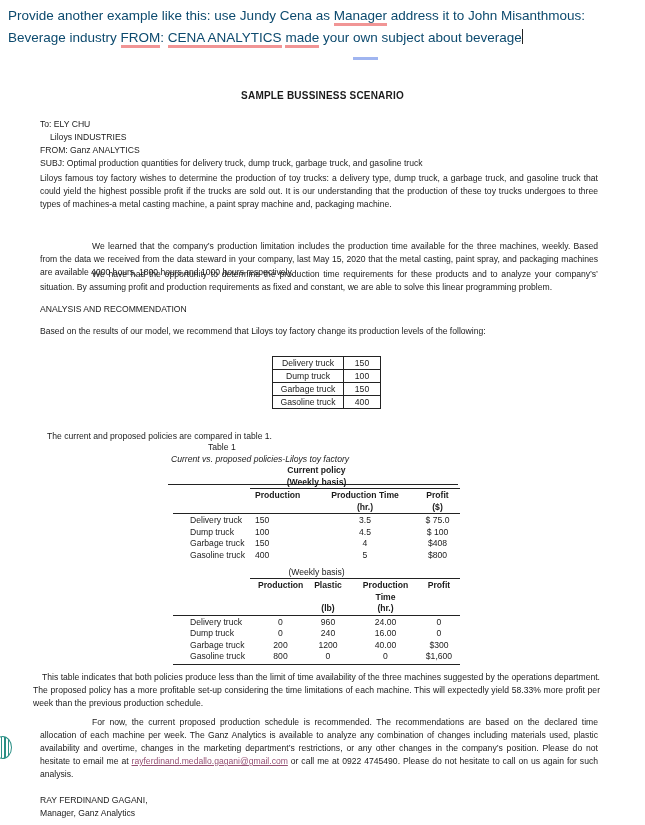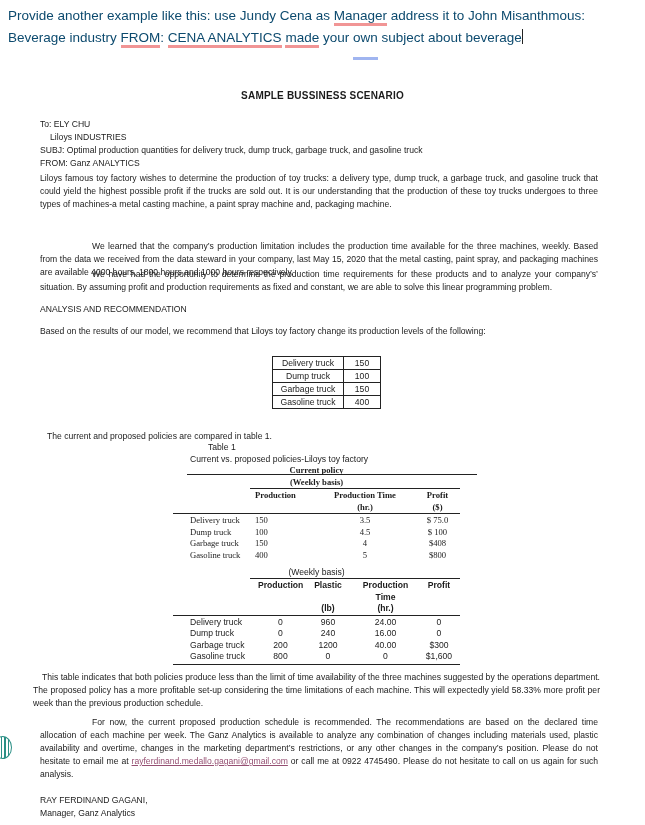--- a/index.html
+++ b/index.html
@@ -40,23 +40,23 @@
   .rec-table{position:absolute;left:272px;top:356px;border-collapse:collapse;}
   .rec-table td{
     border:1px solid #222;font-size:8.6px;line-height:10px;
     text-align:center;padding:1px 4px;height:10px;
   }
   .rec-table{border:1.5px solid #222;}
   .rec-table td.name{width:62px;}
   .rec-table td.val{width:28px;}
   
   .t1-label{left:176px;top:441px;margin-left:32px;}
-  .t1-caption{left:187px;top:453px;width:287px;border-bottom:1.3px solid #222;padding-left:3px;padding-bottom:8px;}
+  .t1-caption{left:168px;top:453px;width:287px;border-bottom:1.3px solid #222;padding-left:3px;padding-bottom:18px;font-style:italic;}
   .apa{left:173px;width:287px;font-size:8.6px;}
-  .cur{top:464px;font-family:Liberation Serif, serif;}
+  .cur{top:464px;}
   .prop{top:566px;}
   .apa .ttl{text-align:center;line-height:12px;}
   .bold{font-weight:bold;}
   .midrule{margin-left:77px;width:210px;border-top:1.3px solid #222;height:0;}
   .hdr{display:grid;line-height:11.5px;padding-top:1px;}
   .grid-cur{grid-template-columns:82px 60px 100px 45px;}
   .grid-prop{grid-template-columns:85px 45px 50px 65px 42px;}
   .hdr .c{text-align:center;}
   .hdr .l{text-align:left;}
   .rule-full{border-top:1.3px solid #222;height:0;}
@@ -80,22 +80,22 @@
 <div class="prompt">
   <div><span>Provide another example like this: use Jundy Cena as </span><span class="u-red">Manager</span><span> address it to John Misanthmous:</span></div>
   <div><span>Beverage industry </span><span class="u-red">FROM</span><span>: </span><span class="u-red">CENA ANALYTICS</span><span> </span><span class="u-red">made</span><span> your </span><span class="u-blue">own</span><span> subject about beverage</span><span class="caret"></span></div>
 </div>
 
 <div class="abs title">SAMPLE BUSSINESS SCENARIO</div>
 
 <div class="abs addr doc-text">
   <div>To: ELY CHU</div>
   <div class="ind">Liloys INDUSTRIES</div>
+  <div>FROM: Ganz ANALYTICS</div>
   <div>SUBJ: Optimal production quantities for delivery truck, dump truck, garbage truck, and gasoline truck</div>
-  <div>FROM: Ganz ANALYTICS</div>
 </div>
 
 <div class="abs para doc-text p1">Liloys famous toy factory wishes to determine the production of toy trucks: a delivery type, dump truck, a garbage truck, and gasoline truck that could yield the highest possible profit if the trucks are sold out. It is our understanding that the production of these toy trucks undergoes to three types of machines-a metal casting machine, a paint spray machine and, packaging machine.</div>
 <div class="abs para doc-text p2">We learned that the company’s production limitation includes the production time available for the three machines, weekly. Based from the data we received from the data steward in your company, last May 15, 2020 that the metal casting, paint spray, and packaging machines are available 4000 hours, 1800 hours and 1000 hours respectively.</div>
 <div class="abs para doc-text p3">We have had the opportunity to determine the production time requirements for these products and to analyze your company’s’ situation. By assuming profit and production requirements as fixed and constant, we are able to solve this linear programming problem.</div>
 <div class="abs doc-text h-analysis">ANALYSIS AND RECOMMENDATION</div>
 <div class="abs para doc-text p4">Based on the results of our model, we recommend that Liloys toy factory change its production levels of the following:</div>
 
 <table class="rec-table">
   <tbody>

